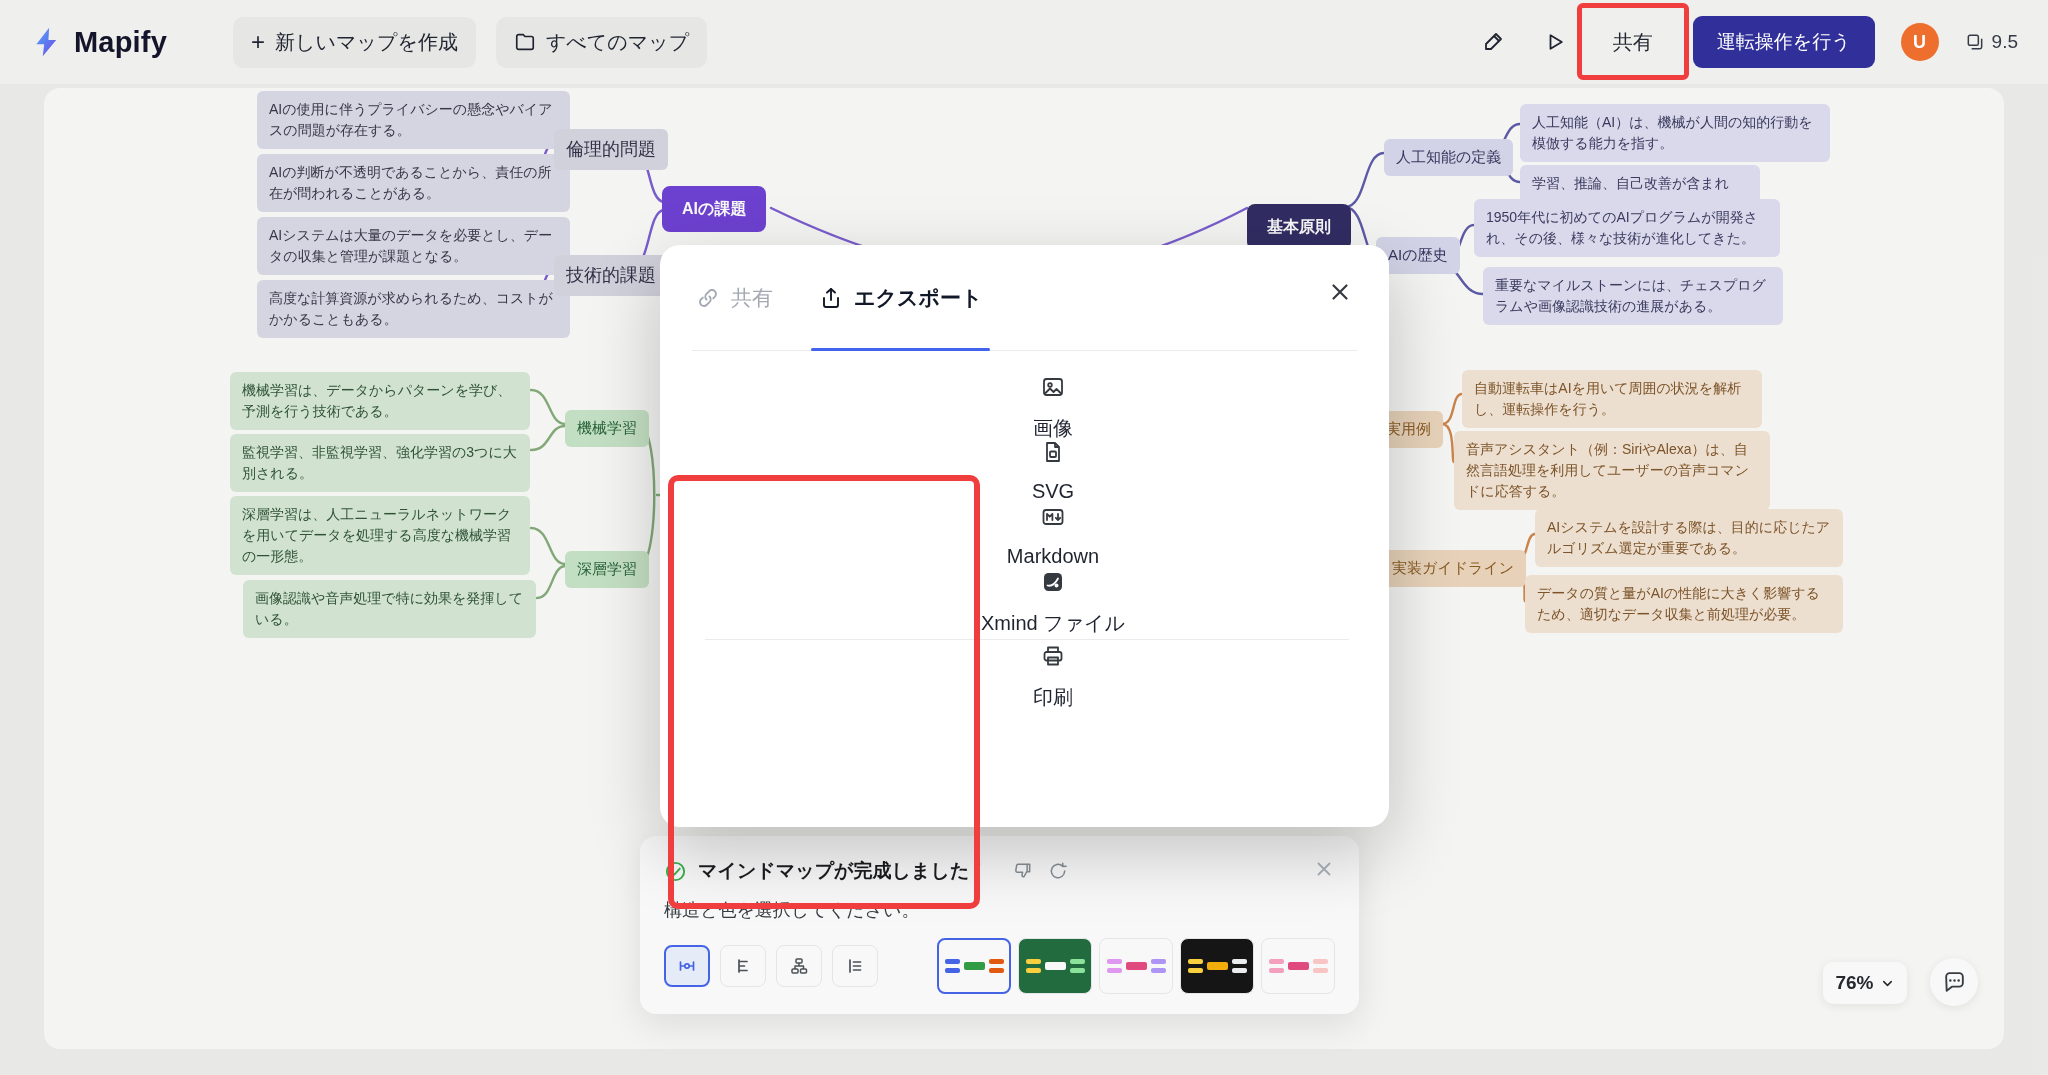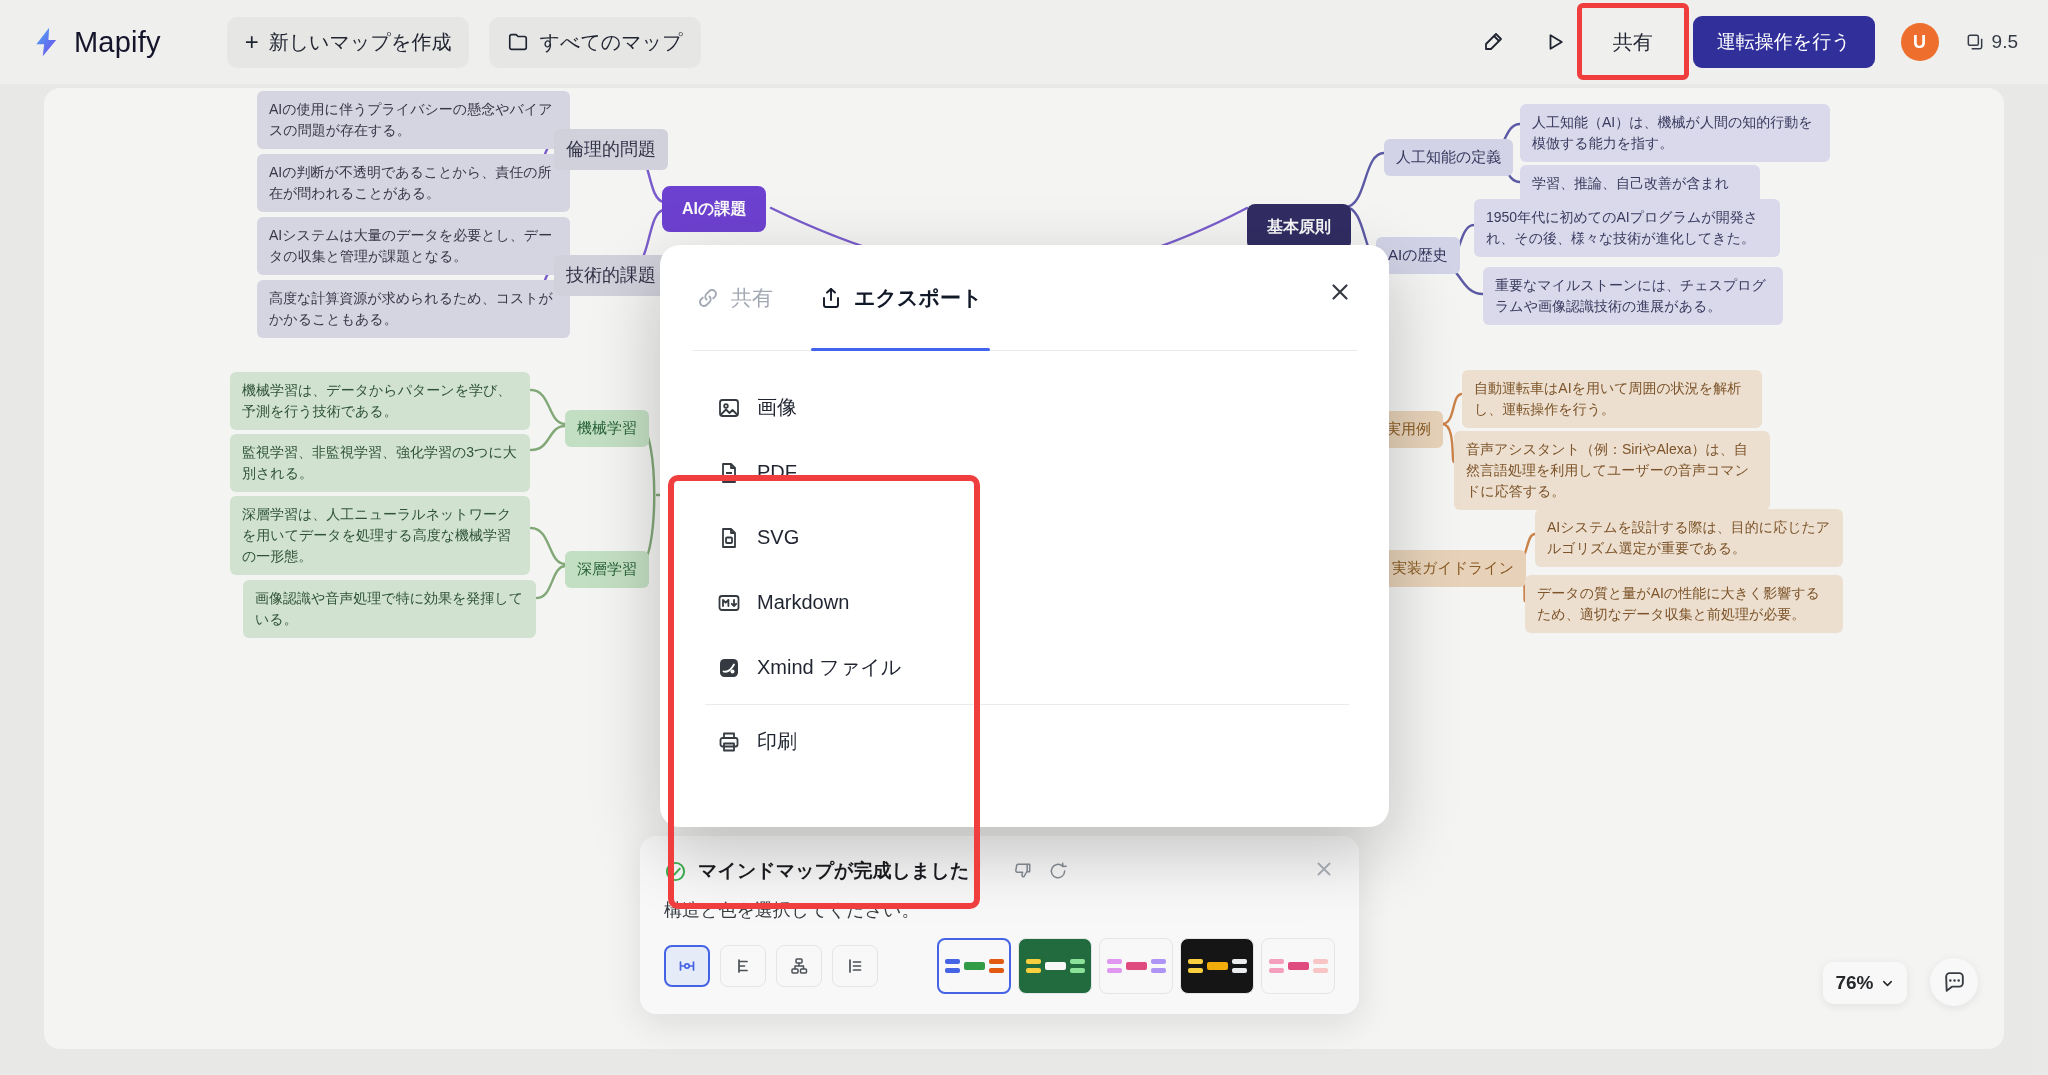--- a/index.html
+++ b/index.html
@@ -3,21 +3,21 @@
 <meta charset="utf-8">
 <style>
   * { margin:0; padding:0; box-sizing:border-box; }
   html,body { width:2048px; height:1075px; overflow:hidden; }
   body { font-family:"Liberation Sans", sans-serif; background:#efefed; }
   .page { position:relative; width:2048px; height:1075px; background:#efefed; }
 
   
   .topbar { position:absolute; top:0; left:0; right:0; height:84px; display:flex; align-items:center; padding:0 30px; gap:20px; z-index:15; }
   .brand { display:flex; align-items:center; gap:10px; }
-  .brand-name { font-size:29px; font-weight:400; color:#14142b; letter-spacing:0.2px; }
+  .brand-name { font-size:29px; font-weight:700; color:#14142b; letter-spacing:0.2px; }
   .hdr-btn { display:flex; align-items:center; gap:10px; font-size:20px; color:#1f2430; background:rgba(0,0,0,0.035); border:none; border-radius:10px; padding:12px 18px; cursor:pointer; font-family:inherit; }
   .new-map { margin-left:46px; }
   .plus-glyph { font-size:24px; line-height:20px; font-weight:400; }
   .hdr-right { margin-left:auto; display:flex; align-items:center; gap:26px; }
   .icon-btn { background:none; border:none; cursor:pointer; display:flex; align-items:center; justify-content:center; padding:6px; }
   .share-wrap { position:relative; }
   .share-btn { background:none; border:none; font-size:20px; color:#1f2430; padding:10px 14px; cursor:pointer; font-family:inherit; }
   .annotation-share { position:absolute; top:-16px; left:-22px; right:-22px; bottom:-14px; border:5px solid #f03e3e; border-radius:6px; pointer-events:none; }
   .upgrade-btn { background:#31309b; color:#fff; font-size:19px; border:none; border-radius:9px; padding:13px 24px; cursor:pointer; font-family:inherit; }
   .avatar { width:38px; height:38px; border-radius:50%; background:#ee6f2d; color:#fff; font-size:18px; font-weight:700; display:flex; align-items:center; justify-content:center; }
@@ -44,21 +44,21 @@
   
   .modal { position:absolute; left:660px; top:245px; width:729px; height:582px; background:#fff; border-radius:20px; box-shadow:0 24px 70px rgba(0,0,0,0.22); z-index:20; }
   .modal-head { position:relative; height:106px; display:flex; align-items:stretch; gap:46px; padding:0 0 0 36px; }
   .modal-head::after { content:""; position:absolute; left:32px; right:32px; bottom:0; height:1px; background:#e9ecef; }
   .tab { display:flex; align-items:center; gap:11px; font-size:21px; cursor:pointer; }
   .tab-share { color:#a3a9b3; }
   .tab-export { color:#111827; font-weight:700; position:relative; }
   .tab-export::after { content:""; position:absolute; left:-8px; right:-8px; bottom:0; height:3px; background:#4263eb; border-radius:2px; z-index:2; }
   .modal-close { position:absolute; top:30px; right:32px; background:none; border:none; cursor:pointer; padding:4px; }
   .export-list { position:relative; padding-top:24px; }
-  .export-row { height:65px; display:flex; align-items:center; gap:16px; padding-left:57px; font-size:20px; color:#1f2430; cursor:pointer; }
+  .export-row { height:65px; display:flex; align-items:center; gap:16px; padding-left:57px; font-size:20px; color:#1f2430; cursor:pointer;flex-direction:column; }
   .export-divider { height:1px; background:#e9ecef; margin:4px 40px 4px 45px; }
   .annotation-export { position:absolute; left:8px; top:124px; width:312px; height:434px; border:6px solid #f03e3e; border-radius:10px; pointer-events:none; z-index:5; }
 
   
   .toast { position:absolute; left:640px; top:836px; width:719px; height:178px; background:#ffffff; border-radius:16px; box-shadow:0 10px 36px rgba(0,0,0,0.10); z-index:8; }
   .toast-head { display:flex; align-items:center; gap:11px; padding:22px 24px 0 24px; }
   .toast-title { font-size:19px; font-weight:700; color:#17181c; }
   .toast-mini-icons { display:flex; align-items:center; gap:15px; margin-left:14px; }
   .toast-close { position:absolute; top:20px; right:22px; background:none; border:none; cursor:pointer; padding:2px; }
   .toast-sub { font-size:18px; color:#343a40; padding:14px 24px 0 24px; }
@@ -397,30 +397,20 @@
               <path d="M4.5 18l4.5-4.5 3.5 3.5 3-3 4 4"></path>
           </svg>
         </span>
         <span>画像</span>
       </div>
       <div class="export-row">
         <span>
           <svg width="24" height="24" viewBox="0 0 24 24" fill="none" stroke="#343a40" stroke-width="1.8" stroke-linejoin="round">
             <path d="M6 3h8l4 4v14H6z"></path>
               <path d="M14 3v4h4"></path>
-              <path d="M9 12h6M9 16h6"></path>
-          </svg>
-        </span>
-        <span>PDF</span>
-      </div>
-      <div class="export-row">
-        <span>
-          <svg width="24" height="24" viewBox="0 0 24 24" fill="none" stroke="#343a40" stroke-width="1.8" stroke-linejoin="round">
-            <path d="M6 3h8l4 4v14H6z"></path>
-              <path d="M14 3v4h4"></path>
               <rect x="9" y="11.5" width="6" height="5.5" rx="1"></rect>
           </svg>
         </span>
         <span>SVG</span>
       </div>
       <div class="export-row">
         <span>
           <svg width="24" height="24" viewBox="0 0 24 24" fill="none" stroke="#343a40" stroke-width="1.8" stroke-linecap="round" stroke-linejoin="round">
             <rect x="2.5" y="5" width="19" height="14" rx="2.5"></rect>
               <path d="M6 15v-6l2.7 2.7L11.4 9v6"></path>

